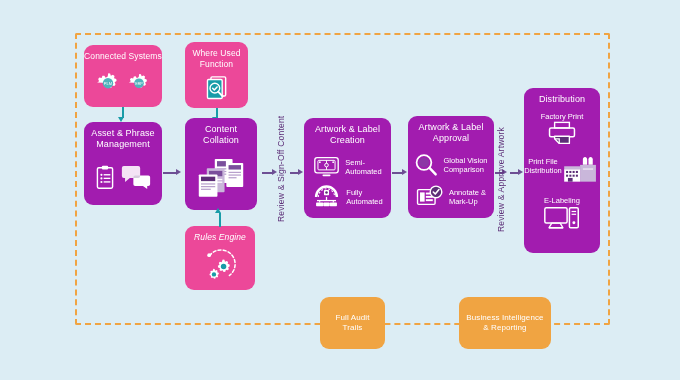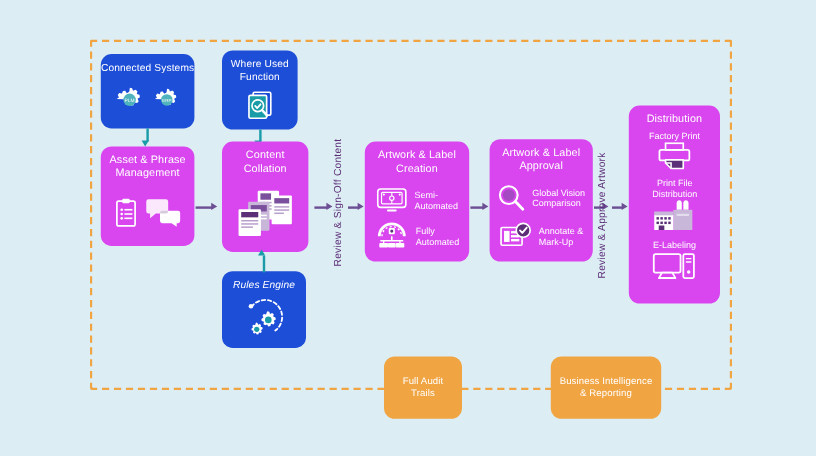--- a/index.html
+++ b/index.html
@@ -19,22 +19,22 @@
     box-sizing:border-box;
   }
 
   
   .card{
     position:absolute;box-sizing:border-box;
     border-radius:9px;
     display:flex;flex-direction:column;align-items:center;
     color:#ffffff;text-align:center;
   }
-  .teal{background:#1d4ed8;}
-  .purple{background:#d946ef;}
+  .teal{background:#ec4899;}
+  .purple{background:#a21caf;}
   .orange{background:#f0a442;}
 
   .card-title{
     font-size:8.5px;line-height:10.5px;letter-spacing:.1px;
     padding-top:6px;font-weight:400;
     white-space:pre-line;
   }
   .purple .card-title{font-size:9px;line-height:11px;}
   .orange .card-title{font-size:8px;line-height:10px;padding-top:0;}
 
@@ -317,21 +317,21 @@
         <span>
           <svg width="30" height="24" viewBox="0 0 32 26">
             <rect x="8" y="1.5" width="16" height="6" fill="none" stroke="#ffffff" stroke-width="1.5"></rect>
             <rect x="2.5" y="7.5" width="27" height="9.5" rx="1.6" fill="none" stroke="#ffffff" stroke-width="1.6"></rect>
             <path d="M8 16.5h16v7.8h-11l-5-5z" fill="#5c2e77" stroke="#ffffff" stroke-width="1.5" stroke-linejoin="round"></path>
             <path d="M8 19.3h5v5" fill="none" stroke="#ffffff" stroke-width="1.4"></path>
           </svg>
         </span>
       </div>
 
-      <div style="display:flex;flex-direction:column;align-items:flex-end;">
+      <div style="display:flex;flex-direction:row;align-items:flex-start;">
         <span class="mini-title">Print File
 Distribution</span>
         <span>
           <svg width="38" height="28" viewBox="0 0 40 30">
             <path d="M22 3.5c0-1.4 1-2.5 2.3-2.5s2.3 1.1 2.3 2.5v6h-4.6z" fill="#ffffff"></path>
             <path d="M28 3.5c0-1.4 1-2.5 2.3-2.5s2.3 1.1 2.3 2.5v6H28z" fill="#ffffff"></path>
             <rect x="19" y="9.5" width="17" height="18" fill="#c9b7da"></rect>
             <rect x="2" y="14" width="17" height="13.5" fill="#ffffff"></rect>
             <rect x="2" y="11" width="17" height="3.4" fill="#c9b7da"></rect>
             <g fill="#5c2e77">

